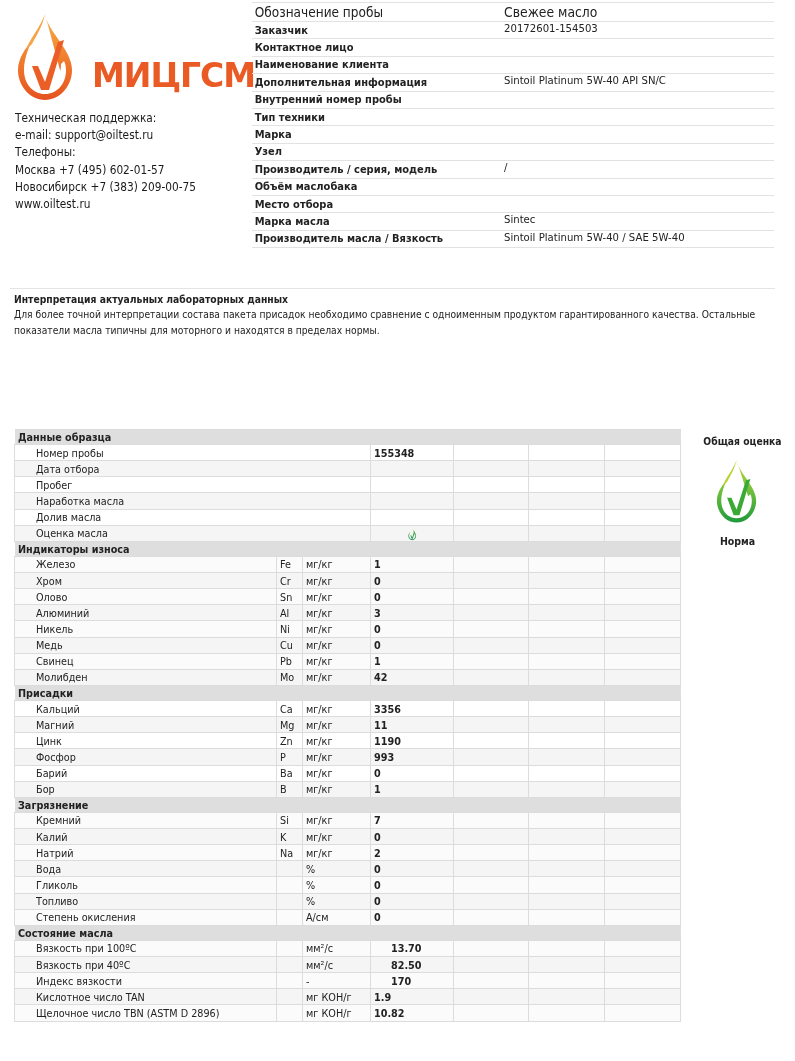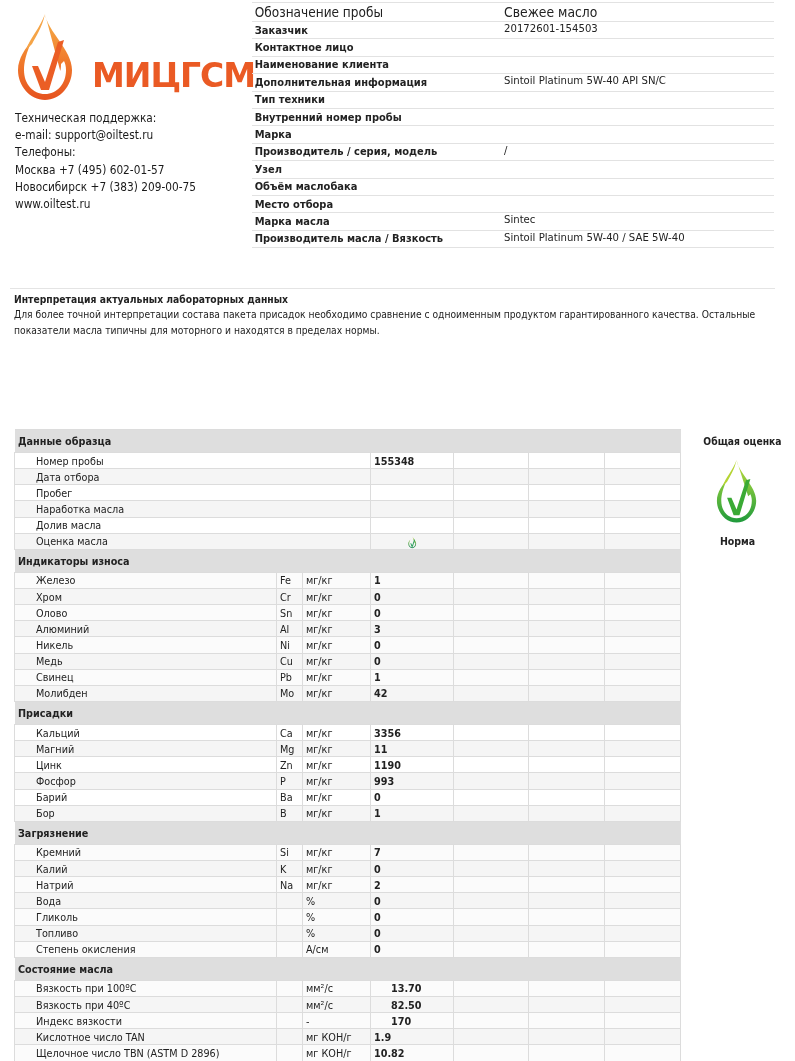--- a/index.html
+++ b/index.html
@@ -23,21 +23,21 @@
 
   
   .interp-sep { position: absolute; left: 10px; top: 288px; width: 765px; border-top: 1px solid #e4e4e4; }
   .interp { position: absolute; left: 14px; top: 292px; width: 770px; font-family: "DejaVu Sans", sans-serif; }
   .interp h3 { font-size: 10.5px; font-weight: bold; line-height: 14px; transform: scaleX(0.88); transform-origin: left top; white-space: nowrap; }
   .interp p { font-size: 10.5px; line-height: 16px; color: #222; width: 872px; transform: scaleX(0.875); transform-origin: left top; }
 
   
   .lab { position: absolute; left: 14px; top: 429px; width: 666px; border-collapse: collapse; table-layout: fixed; font-family: "DejaVu Sans", sans-serif; }
   .lab td { height: 16.15px; border: 1px solid #dcdcdc; font-size: 10.5px; padding: 0 3px; white-space: nowrap; overflow: hidden; line-height: 14px; }
-  .lab tr.section td { background: #dedede; font-weight: bold; border-left: none; border-right: none; height: 23px; }
+  .lab tr.section td { background: #dedede; font-weight: bold; border-left: none; border-right: none; height: 15px; }
   .lab tr.row:nth-child(odd) td { background: #fbfbfb; }
   .lab tr.row td { background: #ffffff; }
   .lab tr.row.alt td { background: #f5f5f5; }
   .lab td.name { padding-left: 21px; }
   .lab td.val { font-weight: bold; }
   .lab td.val.indent { padding-left: 20px; }
   .txt { display: inline-block; transform: scaleX(0.92); transform-origin: left center; }
   .oil-icon-cell { text-align: center; }
 
   
@@ -89,38 +89,38 @@
     </div>
   <div class="info-row">
       <span class="info-label">Наименование клиента</span>
       <span class="info-value"></span>
     </div>
   <div class="info-row">
       <span class="info-label">Дополнительная информация</span>
       <span class="info-value">Sintoil Platinum 5W-40 API SN/C</span>
     </div>
   <div class="info-row">
+      <span class="info-label">Внутренний номер пробы</span>
+      <span class="info-value"></span>
+    </div>
+  <div class="info-row">
       <span class="info-label">Тип техники</span>
       <span class="info-value"></span>
     </div>
   <div class="info-row">
-      <span class="info-label">Внутренний номер пробы</span>
-      <span class="info-value"></span>
-    </div>
-  <div class="info-row">
       <span class="info-label">Марка</span>
+      <span class="info-value"></span>
+    </div>
+  <div class="info-row">
+      <span class="info-label">Узел</span>
       <span class="info-value"></span>
     </div>
   <div class="info-row">
       <span class="info-label">Производитель / серия, модель</span>
       <span class="info-value">/</span>
-    </div>
-  <div class="info-row">
-      <span class="info-label">Узел</span>
-      <span class="info-value"></span>
     </div>
   <div class="info-row">
       <span class="info-label">Объём маслобака</span>
       <span class="info-value"></span>
     </div>
   <div class="info-row">
       <span class="info-label">Место отбора</span>
       <span class="info-value"></span>
     </div>
   <div class="info-row">

